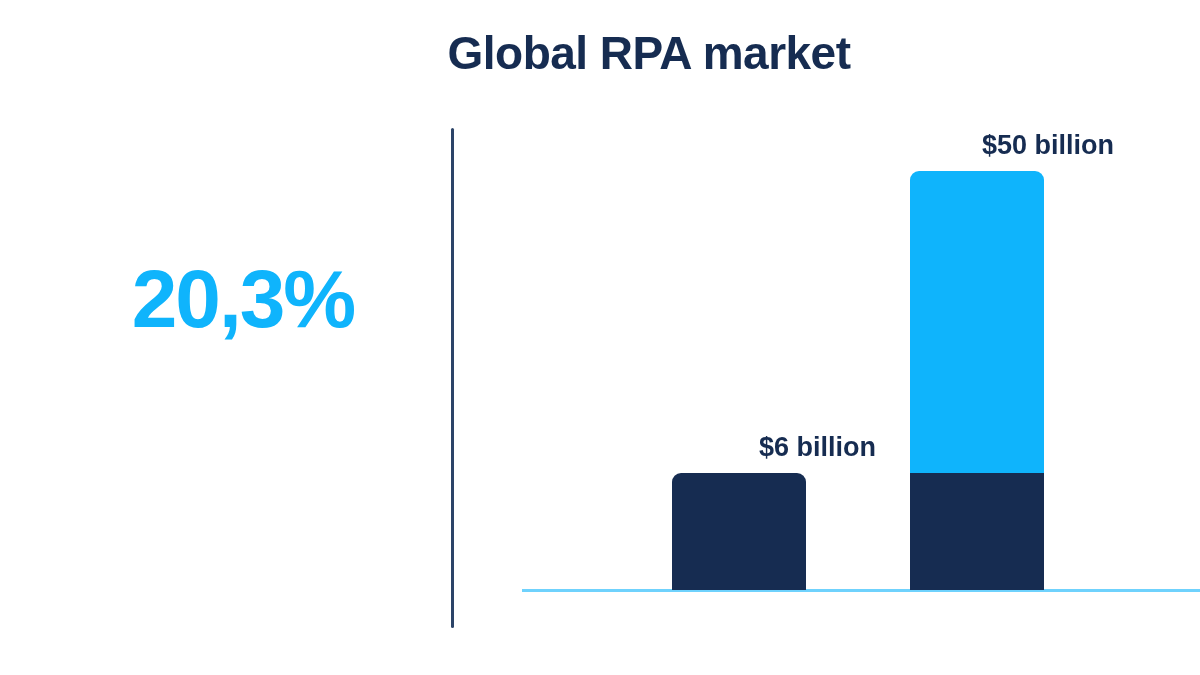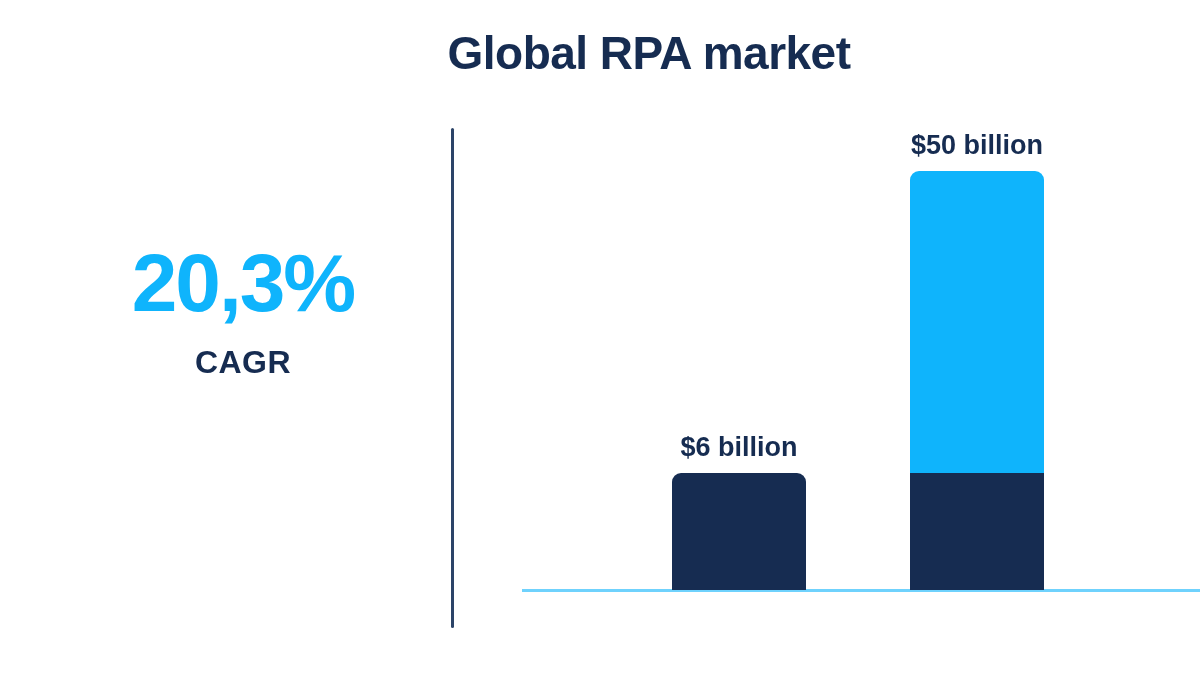--- a/index.html
+++ b/index.html
@@ -32,21 +32,21 @@
     font-weight: bold;
     color: #162C51;
     letter-spacing: -0.5px;
     white-space: nowrap;
   }
 
   
   #kpi-panel {
     position: absolute;
     left: 40px;
-    top: 242px;
+    top: 258px;
     width: 318px;
     text-align: center;
   }
   #kpi-value {
     font-size: 82px;
     font-weight: bold;
     color: #0FB4FC;
     line-height: 1.0;
     letter-spacing: -2px;
     white-space: nowrap;
@@ -114,37 +114,36 @@
     background: #162C51;
   }
   .bar-seg-base.only {
     border-radius: 9px 9px 0 0;
   }
 
   .bar-value-label {
     position: absolute;
     left: -70px;
     width: 274px;
-    text-align: center;
+    text-align: right;
     font-size: 27px;
     font-weight: bold;
     color: #162C51;
     white-space: nowrap;
   }
 </style>
 </head>
 <body>
 
 <div id="stage">
 
   <div id="chart-title">Global RPA market</div>
 
   <div id="kpi-panel">
     <div id="kpi-value">20,3%</div>
-    <div id="kpi-label">CAGR</div>
   </div>
 
   <div id="panel-divider"></div>
 
   <div id="chart-area">
 
     <div id="axis-baseline"></div>
 
     <div class="bar-group" id="bar-group-2023">
       <div class="bar-stack" style="height:117px;">

